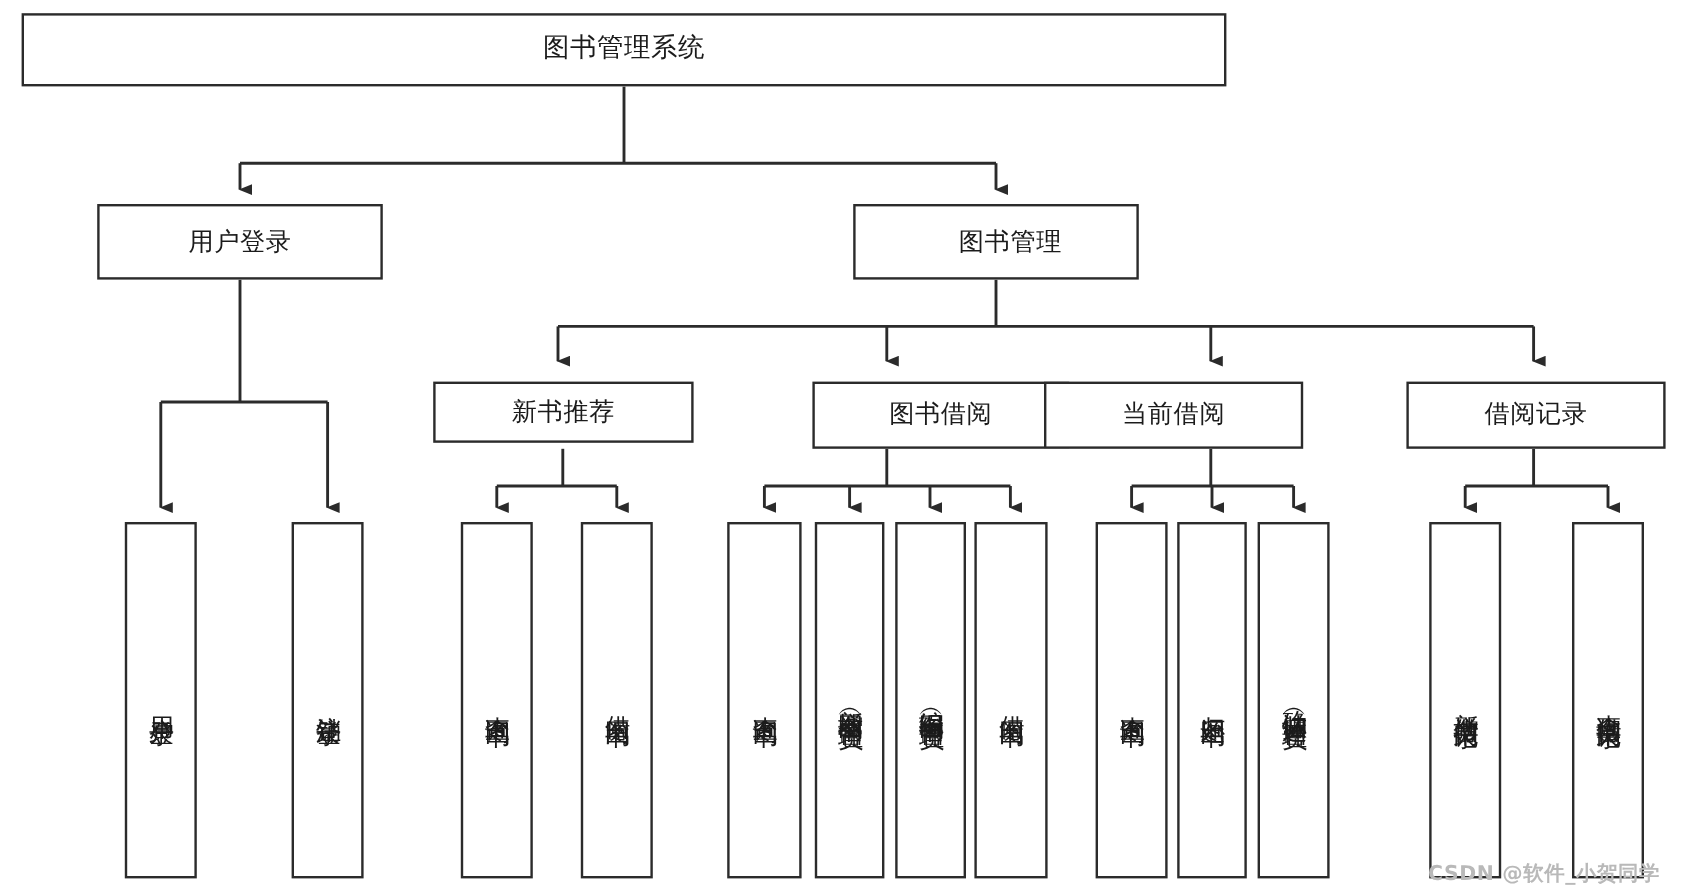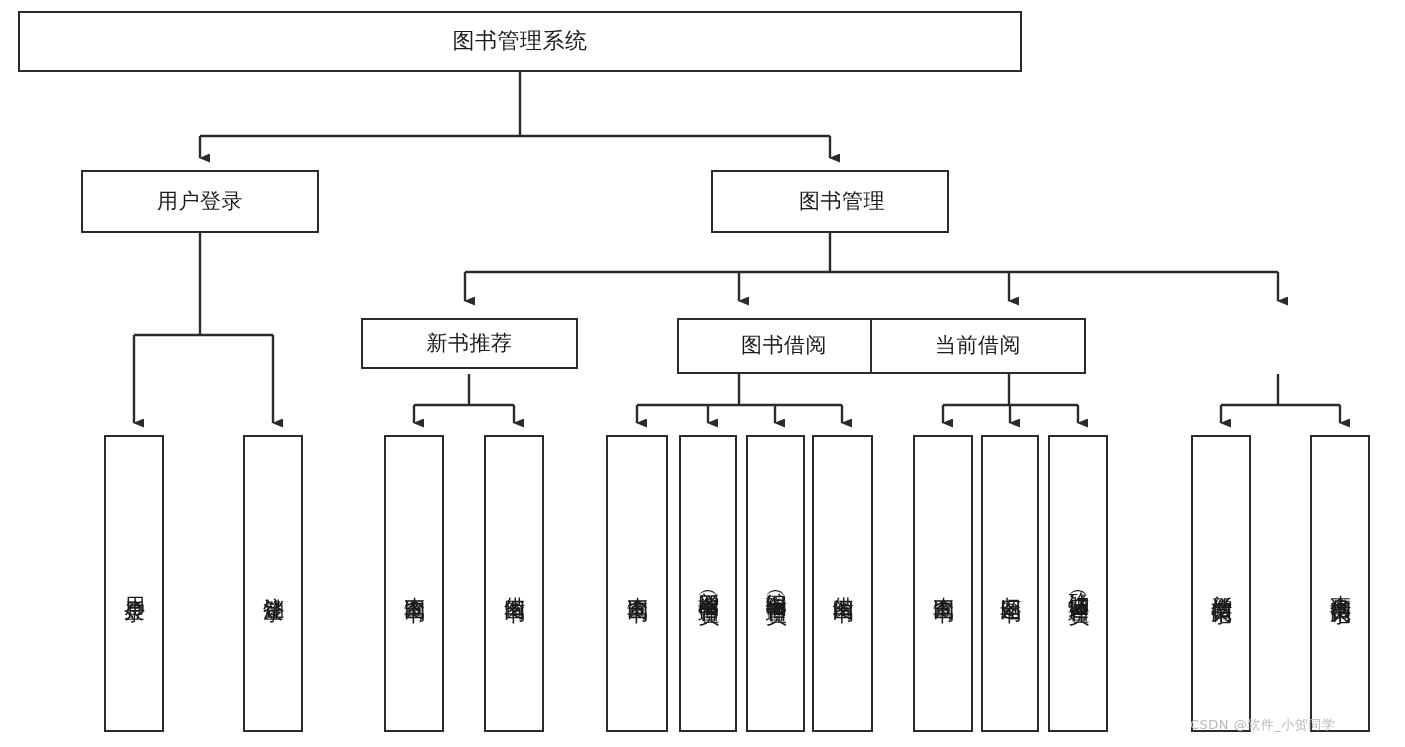--- a/index.html
+++ b/index.html
@@ -57,24 +57,25 @@
     text-align: center;
   }
   .node-v .vtext {
     writing-mode: vertical-rl;
     text-orientation: upright;
     display: block;
     max-height: 100%;
   }
   .watermark {
     position: absolute;
-    font-size: 13px;
+    font-size: 17px;
     color: #b9b9b9;
     white-space: nowrap;
     letter-spacing: 0.5px;
+    font-weight: bold;
   }
 </style>
 </head>
 <body>
 
 <div id="canvas">
 
   <svg id="edges" viewBox="0 0 1405 747" xmlns="http://www.w3.org/2000/svg">
     <defs>
       <marker id="arw" markerWidth="9" markerHeight="11" refX="4.5" refY="10" orient="auto" markerUnits="userSpaceOnUse">
@@ -138,20 +139,23 @@
 
   <div class="node node-h" style="left:361px; top:318px; width:217px; height:51px;">
     <span>新书推荐</span>
   </div>
   <div class="node node-h" style="left:633px; top:318px; width:214px; height:56px;margin-left:44px;">
     <span>图书借阅</span>
   </div>
   <div class="node node-h" style="left:870px; top:318px; width:216px; height:56px;">
     <span>当前借阅</span>
   </div>
+  <div class="node node-h" style="left:1172px; top:318px; width:216px; height:56px;">
+    <span>借阅记录</span>
+  </div>
 
   <div class="node node-v" style="left:104px; top:435px; width:60px; height:297px;">
     <span class="vtext">用户登录</span>
   </div>
   <div class="node node-v" style="left:243px; top:435px; width:60px; height:297px;">
     <span class="vtext">注销登录</span>
   </div>
 
   <div class="node node-v" style="left:384px; top:435px; width:60px; height:297px;">
     <span class="vtext">查询图书</span>

